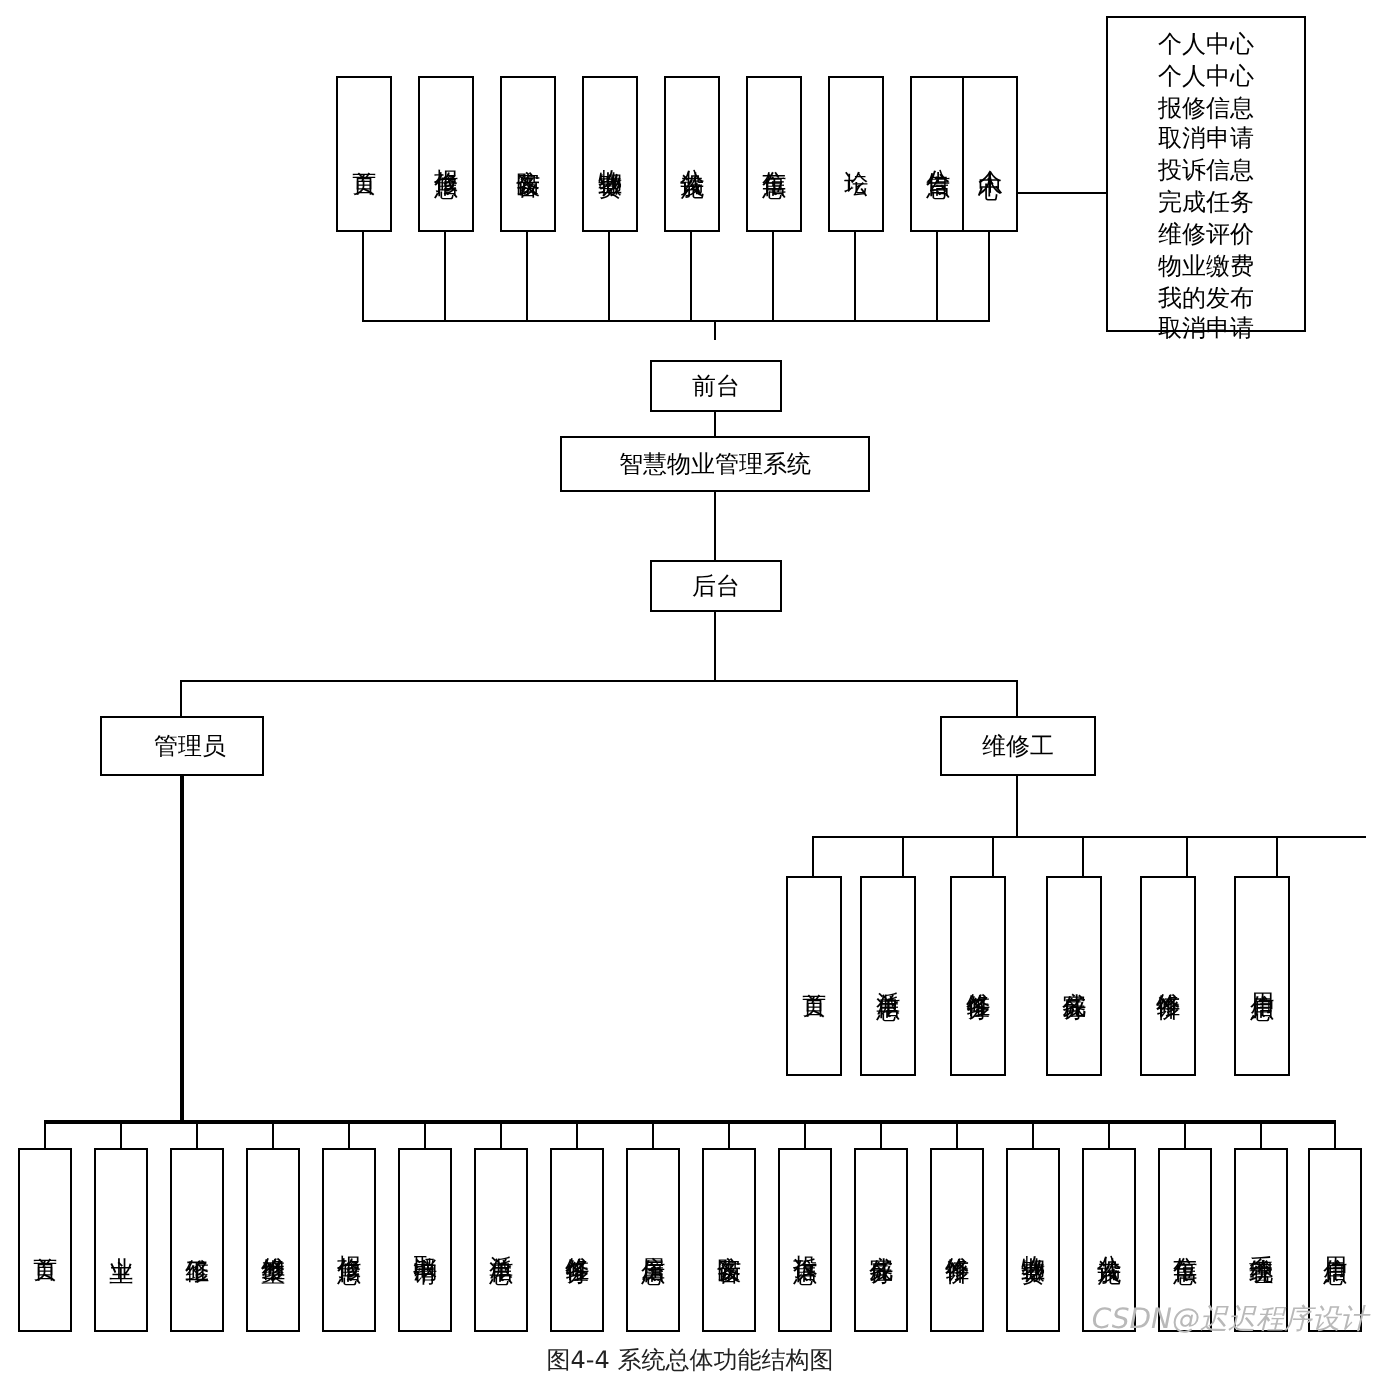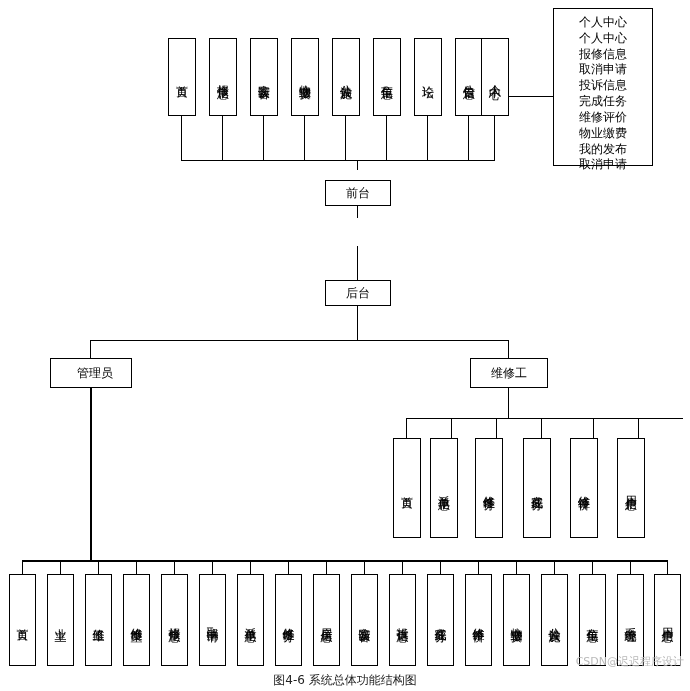--- a/index.html
+++ b/index.html
@@ -66,24 +66,25 @@
     bottom: 2px;
     text-align: center;
     font-size: 12px;
     color: #222;
     z-index: 2;
   }
   .watermark {
     position: absolute;
     right: 6px;
     bottom: 22px;
-    font-size: 11px;
+    font-size: 14px;
     color: #b9b9b9;
     z-index: 5;
     white-space: nowrap;
+    font-style: italic;
   }
 </style>
 </head>
 <body>
 
 <div id="canvas">
 
   <div class="node multiline" style="left:553px; top:8px; width:100px; height:158px;">
     <span>个人中心</span><br>
     <span>个人中心</span><br>
@@ -140,20 +141,23 @@
   <div class="line h" style="left:181px; top:160px; width:314px;"></div>
 
   <div class="line v" style="left:357px; top:160px; height:10px;"></div>
 
   <div class="node hnode" style="left:325px; top:170px; width:66px; height:26px;margin-top:10px;">
     <span>前台</span>
   </div>
 
   <div class="line v" style="left:357px; top:196px; height:22px;"></div>
 
+  <div class="node hnode" style="left:280px; top:218px; width:155px; height:28px;">
+    <span>智慧物业管理系统</span>
+  </div>
 
   <div class="line v" style="left:357px; top:246px; height:34px;"></div>
 
   <div class="node hnode" style="left:325px; top:280px; width:66px; height:26px;">
     <span>后台</span>
   </div>
 
   <div class="line v" style="left:357px; top:306px; height:34px;"></div>
   <div class="line h" style="left:90px; top:340px; width:418px;"></div>
   <div class="line v" style="left:90px; top:340px; height:18px;"></div>
@@ -267,15 +271,15 @@
   </div>
   <div class="node vnode" style="left:617px; top:574px; width:27px; height:92px;">
     <span>系统管理</span>
   </div>
   <div class="node vnode" style="left:654px; top:574px; width:27px; height:92px;">
     <span>用户信息</span>
   </div>
 
   <div class="watermark">CSDN@迟迟程序设计</div>
 
-  <div class="caption">图4-6 系统总体功能结构图</div>
+  <div class="caption">图4-4 系统总体功能结构图</div>
 
 </div>
 
 </body></html>

